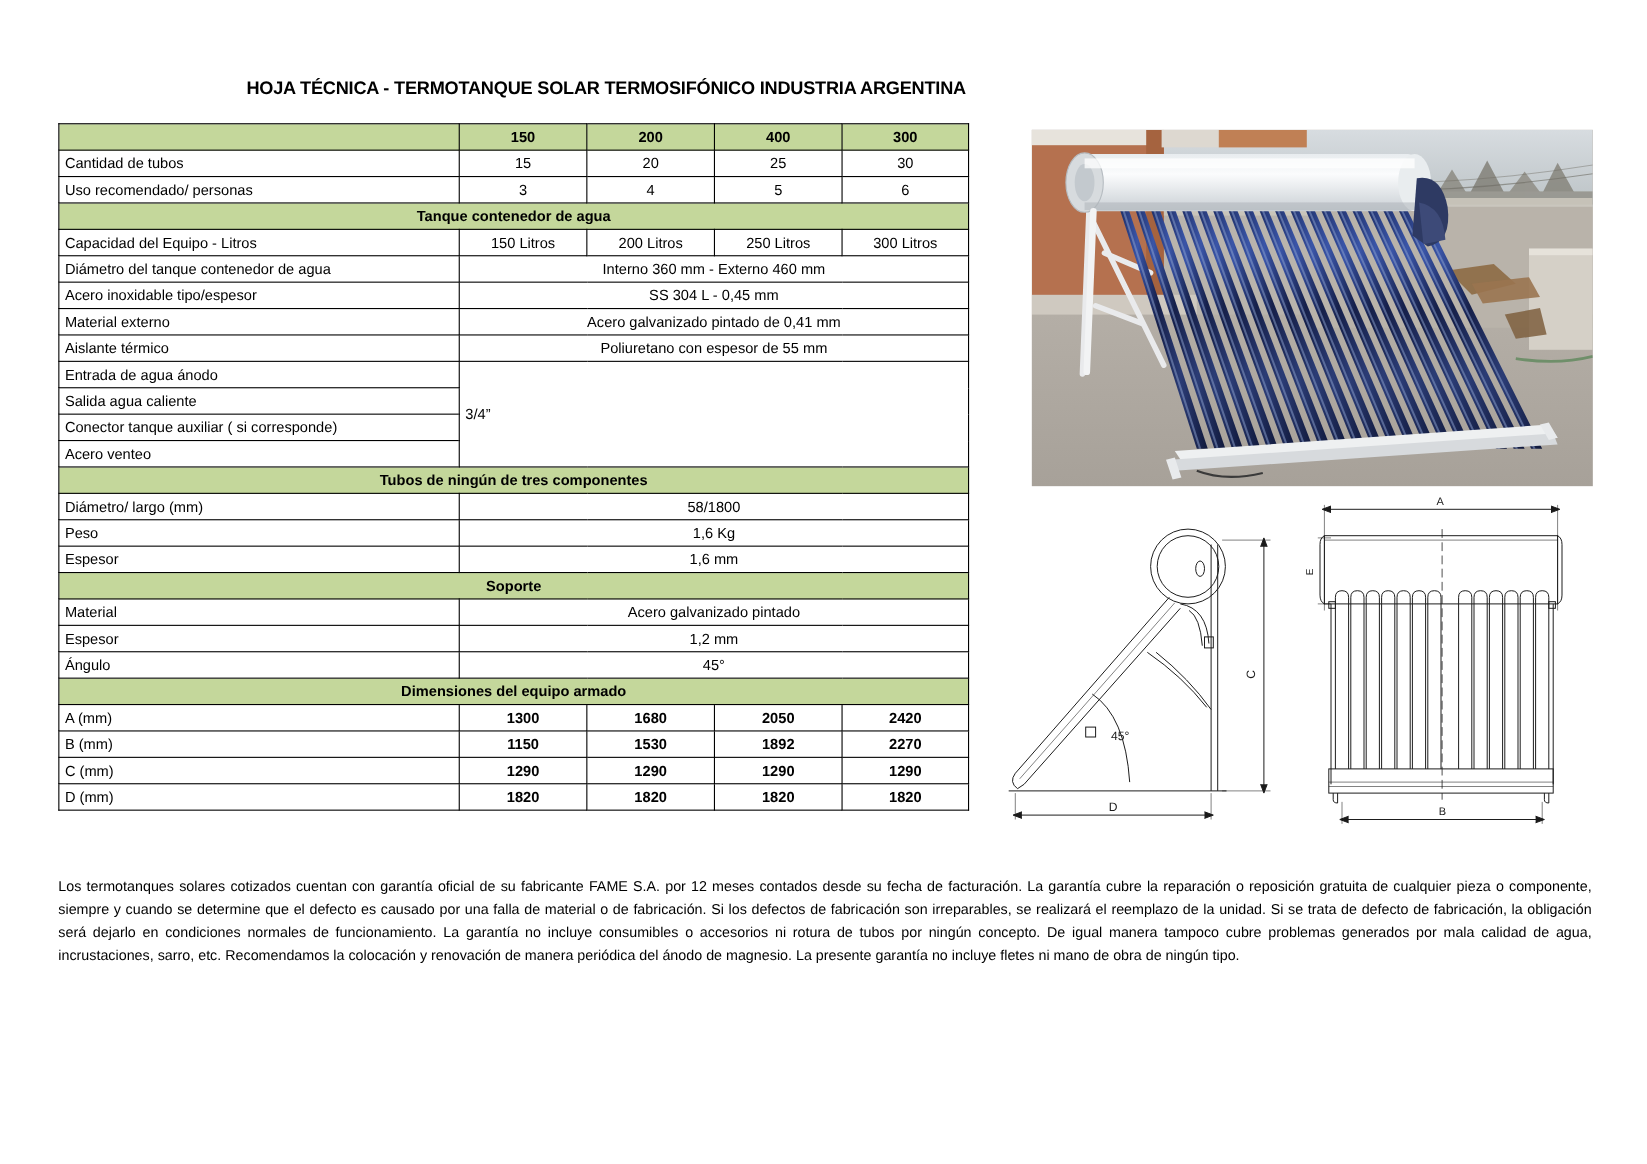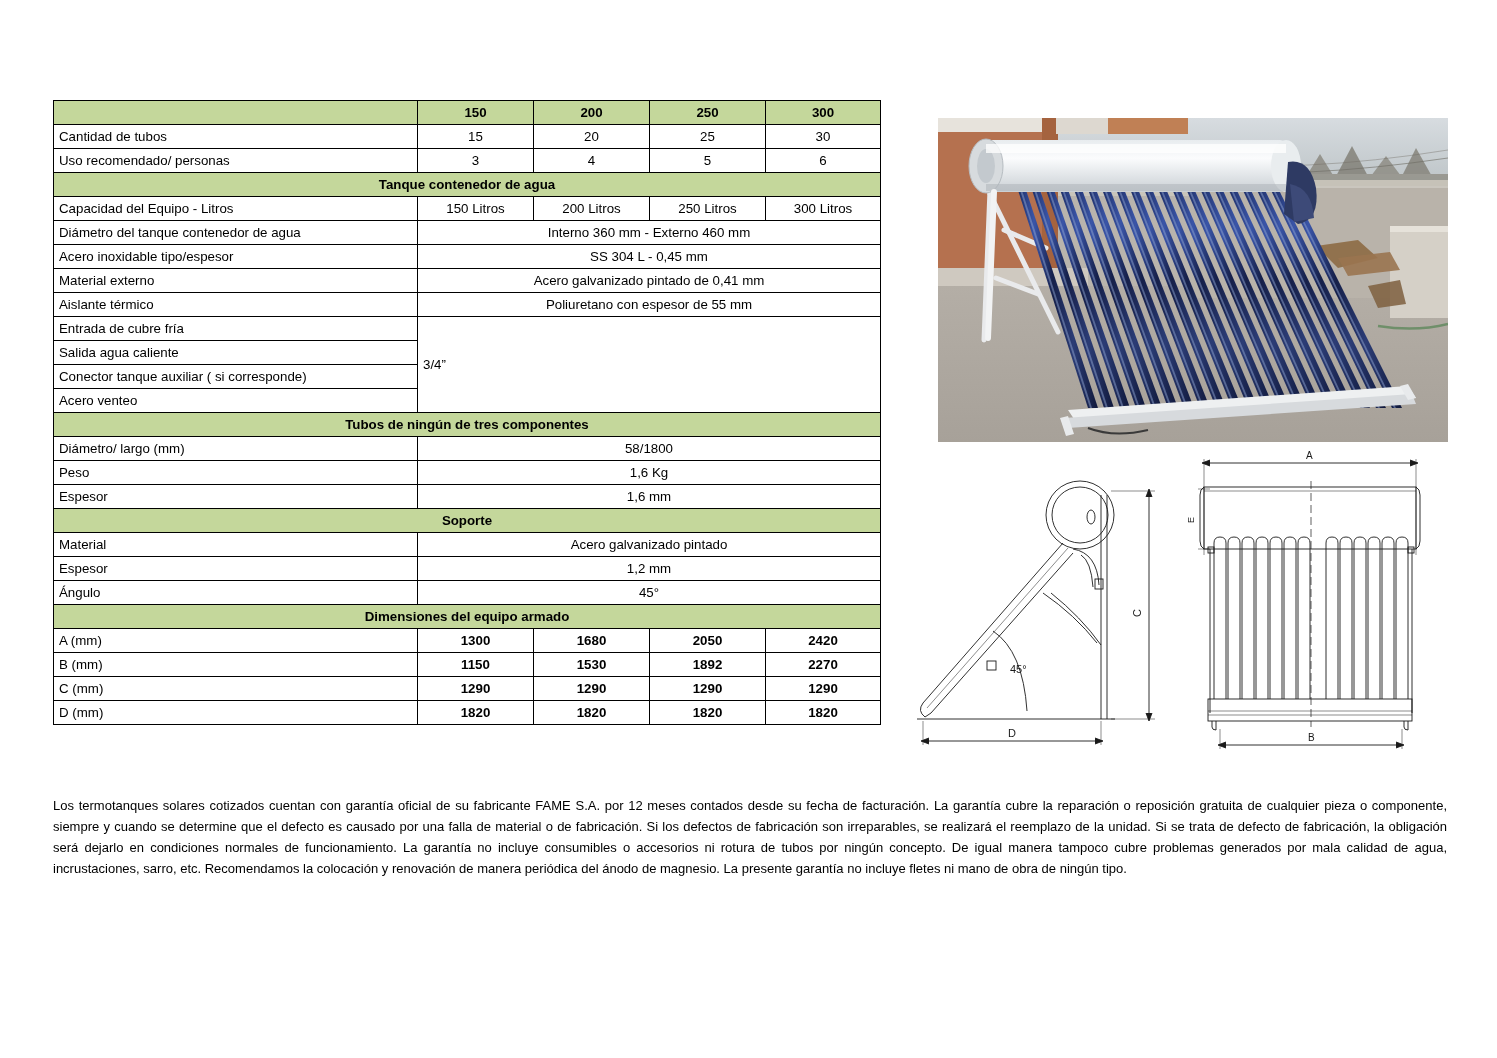--- a/index.html
+++ b/index.html
@@ -12,21 +12,21 @@
 
   
   .title{
     position:absolute;left:224px;top:71px;
     font-size:16.5px;font-weight:bold;letter-spacing:-0.2px;
     white-space:nowrap;
   }
 
   
   .spec-table{
-    position:absolute;left:53px;top:100px;width:827px;
+    position:absolute;left:53px;top:112px;width:827px;
     border-collapse:collapse;table-layout:fixed;
   }
   .spec-table td{
     border:1.3px solid #000;
     font-size:13.3px;
     padding:1px 5px;
     height:21px;
     vertical-align:middle;
     background:#ffffff;
     line-height:1.15;
@@ -59,36 +59,37 @@
   .warranty{
     position:absolute;left:53px;top:795px;width:1394px;
     font-size:13px;line-height:1.62;text-align:justify;
   }
 </style>
 </head>
 <body>
 
 <div class="page">
 
+  <div class="title">HOJA TÉCNICA - TERMOTANQUE SOLAR TERMOSIFÓNICO INDUSTRIA ARGENTINA</div>
 
   <table class="spec-table">
     <colgroup>
       <col style="width:364px">
       <col style="width:116px">
       <col style="width:116px">
       <col style="width:116px">
       <col style="width:115px">
     </colgroup>
     <tbody>
 
       <tr>
         <td class="green hdr-blank"></td>
         <td class="green hdr-num hdr-blank">150</td>
         <td class="green hdr-num hdr-blank">200</td>
-        <td class="green hdr-num hdr-blank">250</td>
+        <td class="green hdr-num hdr-blank">400</td>
         <td class="green hdr-num hdr-blank">300</td>
       </tr>
 
       <tr>
         <td class="label">Cantidad de tubos</td>
         <td class="val">15</td>
         <td class="val">20</td>
         <td class="val">25</td>
         <td class="val">30</td>
       </tr>
@@ -121,21 +122,21 @@
       <tr>
         <td class="label">Material externo</td>
         <td class="val" colspan="4">Acero galvanizado pintado de 0,41 mm</td>
       </tr>
       <tr>
         <td class="label">Aislante térmico</td>
         <td class="val" colspan="4">Poliuretano con espesor de 55 mm</td>
       </tr>
 
       <tr>
-        <td class="label">Entrada de cubre fría</td>
+        <td class="label">Entrada de agua ánodo</td>
         <td class="merged-frac" colspan="4" rowspan="4">3/4”</td>
       </tr>
       <tr>
         <td class="label">Salida agua caliente</td>
       </tr>
       <tr>
         <td class="label">Conector tanque auxiliar ( si corresponde)</td>
       </tr>
       <tr>
         <td class="label">Acero venteo</td>

